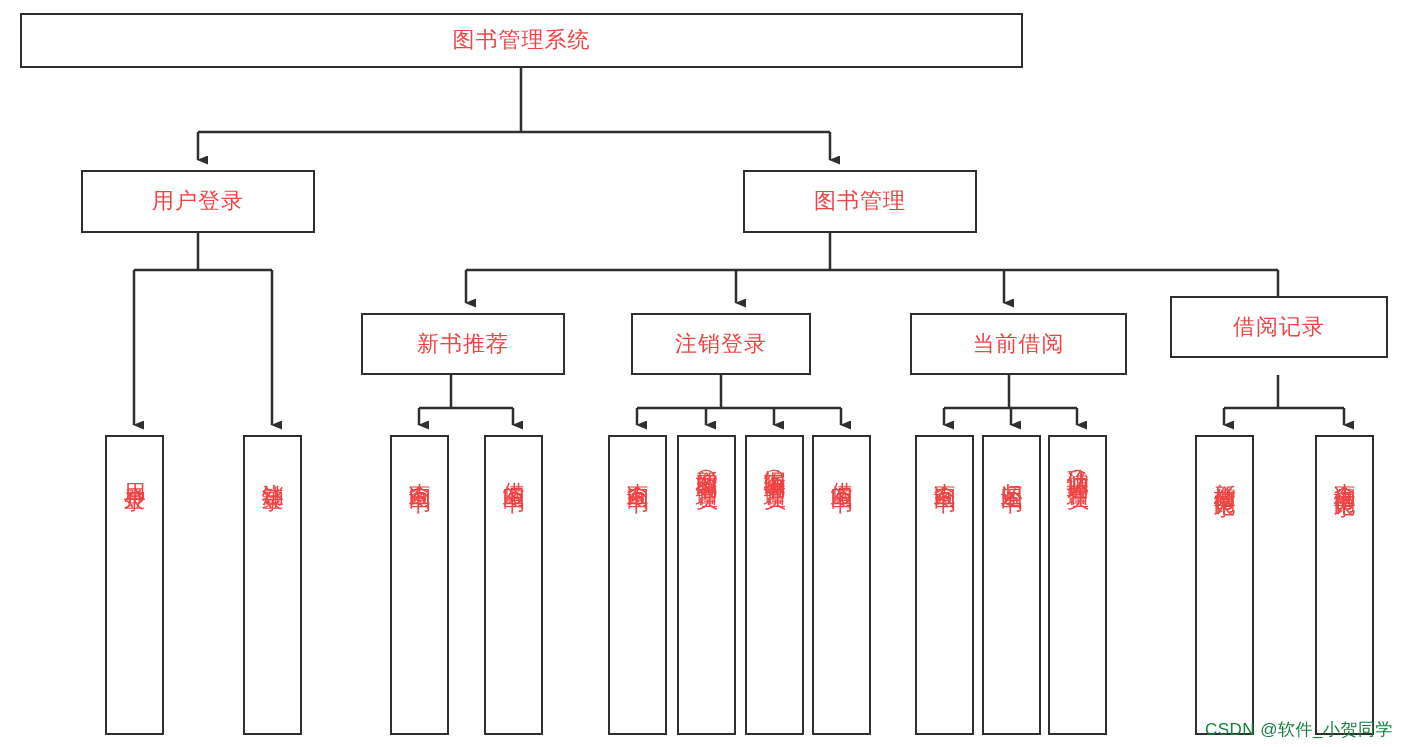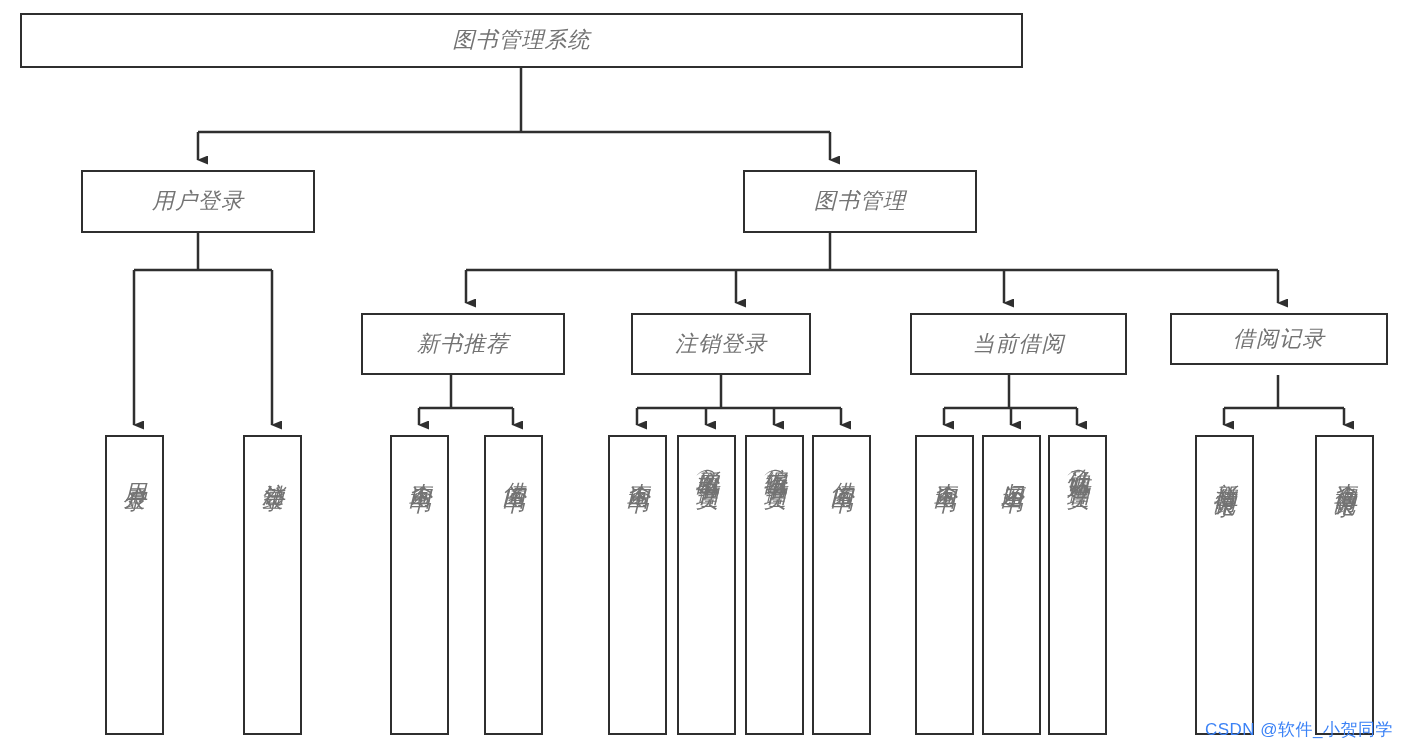--- a/index.html
+++ b/index.html
@@ -23,23 +23,22 @@
     height: 747px;
   }
   .node {
     position: absolute;
     box-sizing: border-box;
     border: 2.5px solid #2f2f2f;
     background: #ffffff;
     display: flex;
     align-items: center;
     justify-content: center;
-    color: #737373;
+    color: #ef4444;
     z-index: 2;
-    font-style: italic;
   }
   .node.horiz {
     font-size: 22px;
     letter-spacing: 1px;
   }
   .node.vert {
     writing-mode: vertical-rl;
     text-orientation: upright;
     font-size: 22px;
     letter-spacing: 3px;
@@ -51,21 +50,21 @@
   .node-label {
     display: block;
     white-space: pre-wrap;
     line-height: 1.12;
   }
   #watermark {
     position: absolute;
     right: 12px;
     bottom: 6px;
     font-size: 17px;
-    color: #3b82f6;
+    color: #15803d;
     z-index: 5;
     white-space: nowrap;
     letter-spacing: 0.5px;
     text-align: right;
   }
 </style>
 </head>
 <body>
 
 <div id="canvas">
@@ -135,21 +134,21 @@
 
   <div class="node horiz" id="node-l2-0" style="left: 361px; top: 313px; width: 204px; height: 62px;">
     <span class="node-label">新书推荐</span>
   </div>
   <div class="node horiz" id="node-l2-1" style="left: 631px; top: 313px; width: 180px; height: 62px;">
     <span class="node-label">注销登录</span>
   </div>
   <div class="node horiz" id="node-l2-2" style="left: 910px; top: 313px; width: 217px; height: 62px;">
     <span class="node-label">当前借阅</span>
   </div>
-  <div class="node horiz" id="node-l2-3" style="left: 1170px; top: 313px; width: 218px; height: 52px;">
+  <div class="node horiz" id="node-l2-3" style="left: 1170px; top: 296px; width: 218px; height: 62px;">
     <span class="node-label">借阅记录</span>
   </div>
 
   <div class="node vert" id="node-leaf-0" style="left: 105px; top: 435px; width: 59px; height: 300px;">
     <span class="node-label">用户登录</span>
   </div>
   <div class="node vert" id="node-leaf-1" style="left: 243px; top: 435px; width: 59px; height: 300px;">
     <span class="node-label">注销登录</span>
   </div>
   <div class="node vert" id="node-leaf-2" style="left: 390px; top: 435px; width: 59px; height: 300px;">

